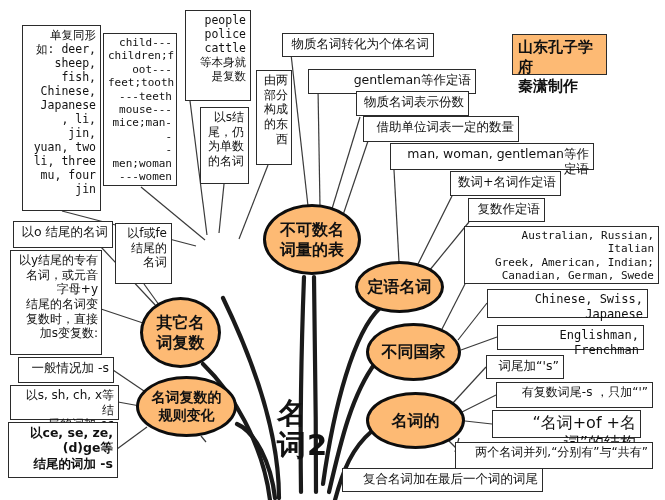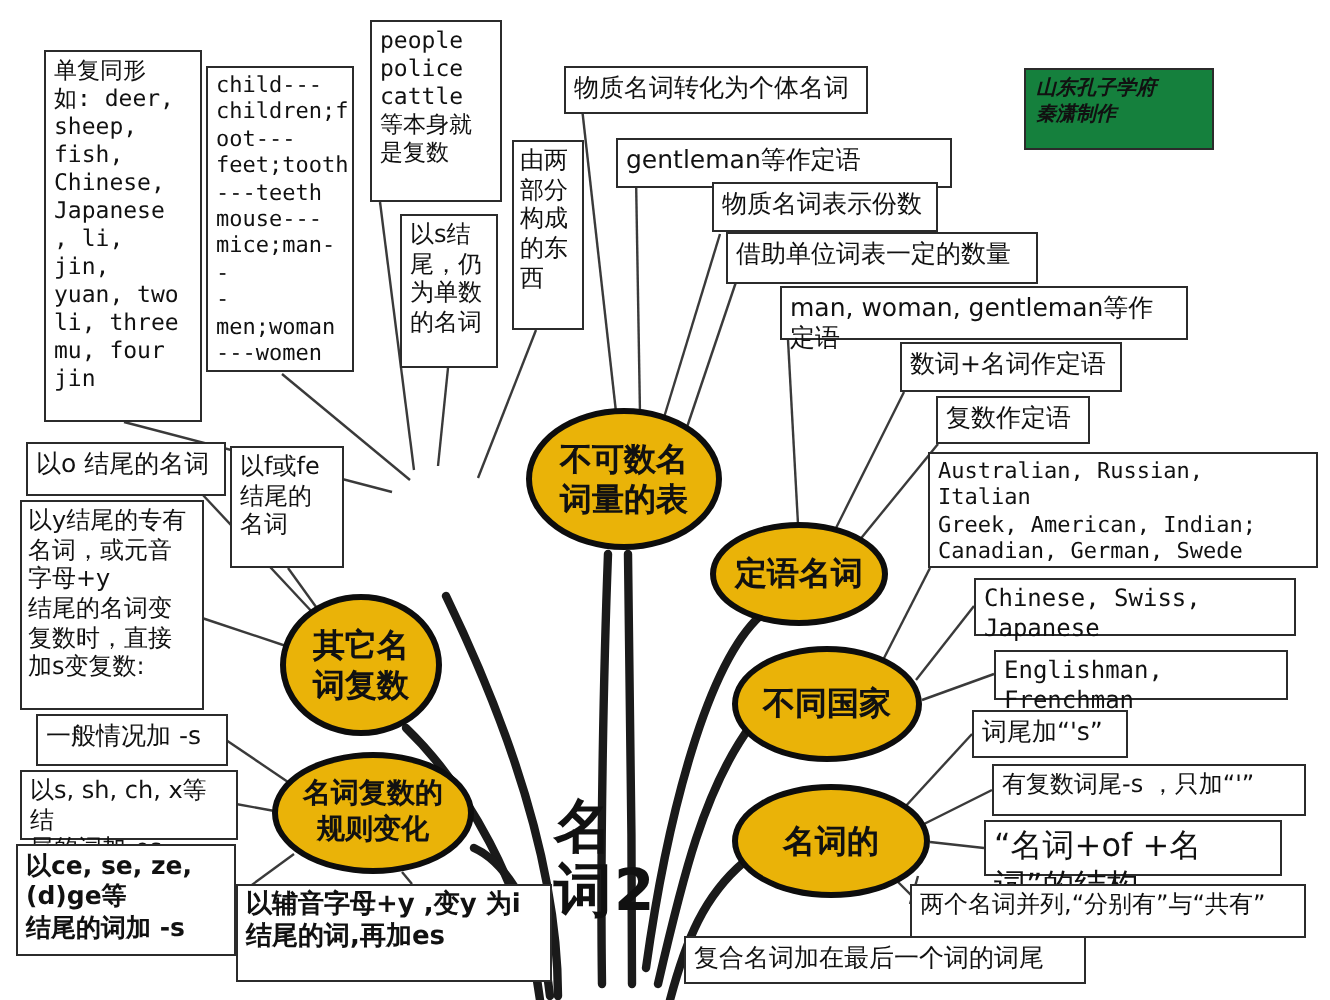--- a/index.html
+++ b/index.html
@@ -4,40 +4,40 @@
 <style>
   html,body{margin:0;padding:0;background:#e8e8e8;}
   #stage{
     position:relative;width:665px;height:500px;background:#ffffff;
     font-family:"DejaVu Sans",sans-serif;color:#111;overflow:hidden;
   }
   #wires{position:absolute;left:0;top:0;z-index:0;}
   .box{
     position:absolute;box-sizing:border-box;background:#fff;
     border:1.5px solid #2b2b2b;padding:2px 4px;
-    font-size:12.5px;line-height:1.22;white-space:pre-line;z-index:2;
+    font-size:12.5px;line-height:1.22;white-space:pre-line;z-index:2;text-align:right;
   }
   .mono{font-family:"DejaVu Sans Mono",monospace;font-size:11px;}
   .bold{font-weight:bold;}
   .ellipse{
-    position:absolute;box-sizing:border-box;background:#eab308;
+    position:absolute;box-sizing:border-box;background:#fdba74;
     border:3px solid #0d0d0d;border-radius:50%;
     display:flex;align-items:center;justify-content:center;
     text-align:center;font-weight:bold;white-space:pre-line;
     line-height:1.25;z-index:2;
   }
   .title{
     position:absolute;z-index:3;font-weight:bold;font-size:29px;
     line-height:1.12;white-space:pre-line;letter-spacing:1px;
   }
   .credit{
-    position:absolute;box-sizing:border-box;background:#15803d;
+    position:absolute;box-sizing:border-box;background:#fdba74;
     border:1.5px solid #2b2b2b;padding:3px 5px;z-index:2;
-    font-family:"DejaVu Serif",serif;font-weight:bold;font-size:10px;
-    line-height:1.3;white-space:pre-line;font-style:italic;
+    font-family:"DejaVu Serif",serif;font-weight:bold;font-size:15px;
+    line-height:1.3;white-space:pre-line;
   }
 </style>
 </head>
 <body>
 
 <div id="stage">
 
   <svg id="wires" width="665" height="500" viewBox="0 0 665 500">
     <g stroke="#1a1a1a" stroke-width="4.2" fill="none" stroke-linecap="round">
       <path d="M 279,498 C 279,430 252,358 223,298"></path>
@@ -140,22 +140,20 @@
 字母+y
 结尾的名词变
 复数时，直接
 加s变复数:</div>
   <div class="box" style="left:18px;top:357px;width:96px;height:26px">一般情况加 -s</div>
   <div class="box" style="left:10px;top:385px;width:109px;height:35px;font-size:12px">以s, sh, ch, x等结
 尾的词加-es</div>
   <div class="box bold" style="left:8px;top:422px;width:110px;height:56px;font-size:12.5px">以ce, se, ze,
 (d)ge等
 结尾的词加 -s</div>
-  <div class="box bold" style="left:118px;top:442px;width:158px;height:49px;font-size:13px">以辅音字母+y ,变y 为i
-结尾的词,再加es</div>
 
   <div class="ellipse" style="left:263px;top:204px;width:98px;height:71px;font-size:16px">不可数名
 词量的表</div>
   <div class="ellipse" style="left:140px;top:297px;width:81px;height:71px;font-size:16px">其它名
 词复数</div>
   <div class="ellipse" style="left:355px;top:261px;width:89px;height:52px;font-size:16px">定语名词</div>
   <div class="ellipse" style="left:366px;top:323px;width:95px;height:58px;font-size:16px">不同国家</div>
   <div class="ellipse" style="left:366px;top:392px;width:99px;height:57px;font-size:16px">名词的</div>
   <div class="ellipse" style="left:136px;top:376px;width:101px;height:61px;font-size:14px">名词复数的
 规则变化</div>

